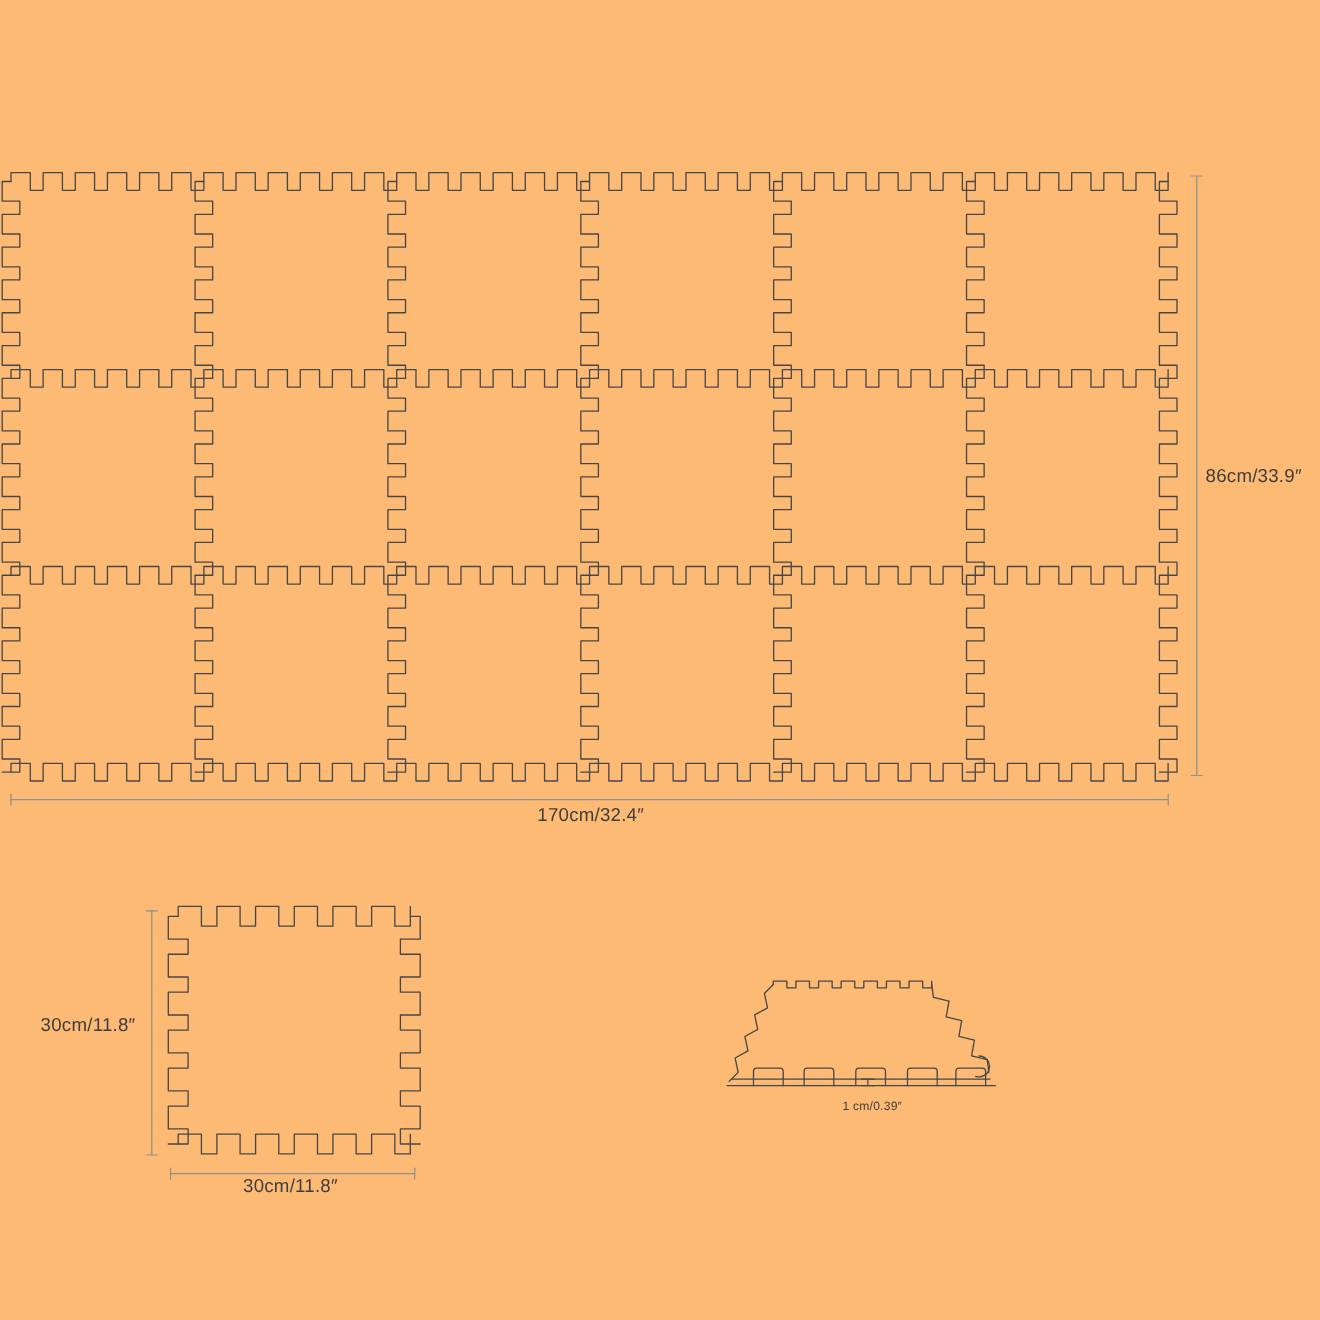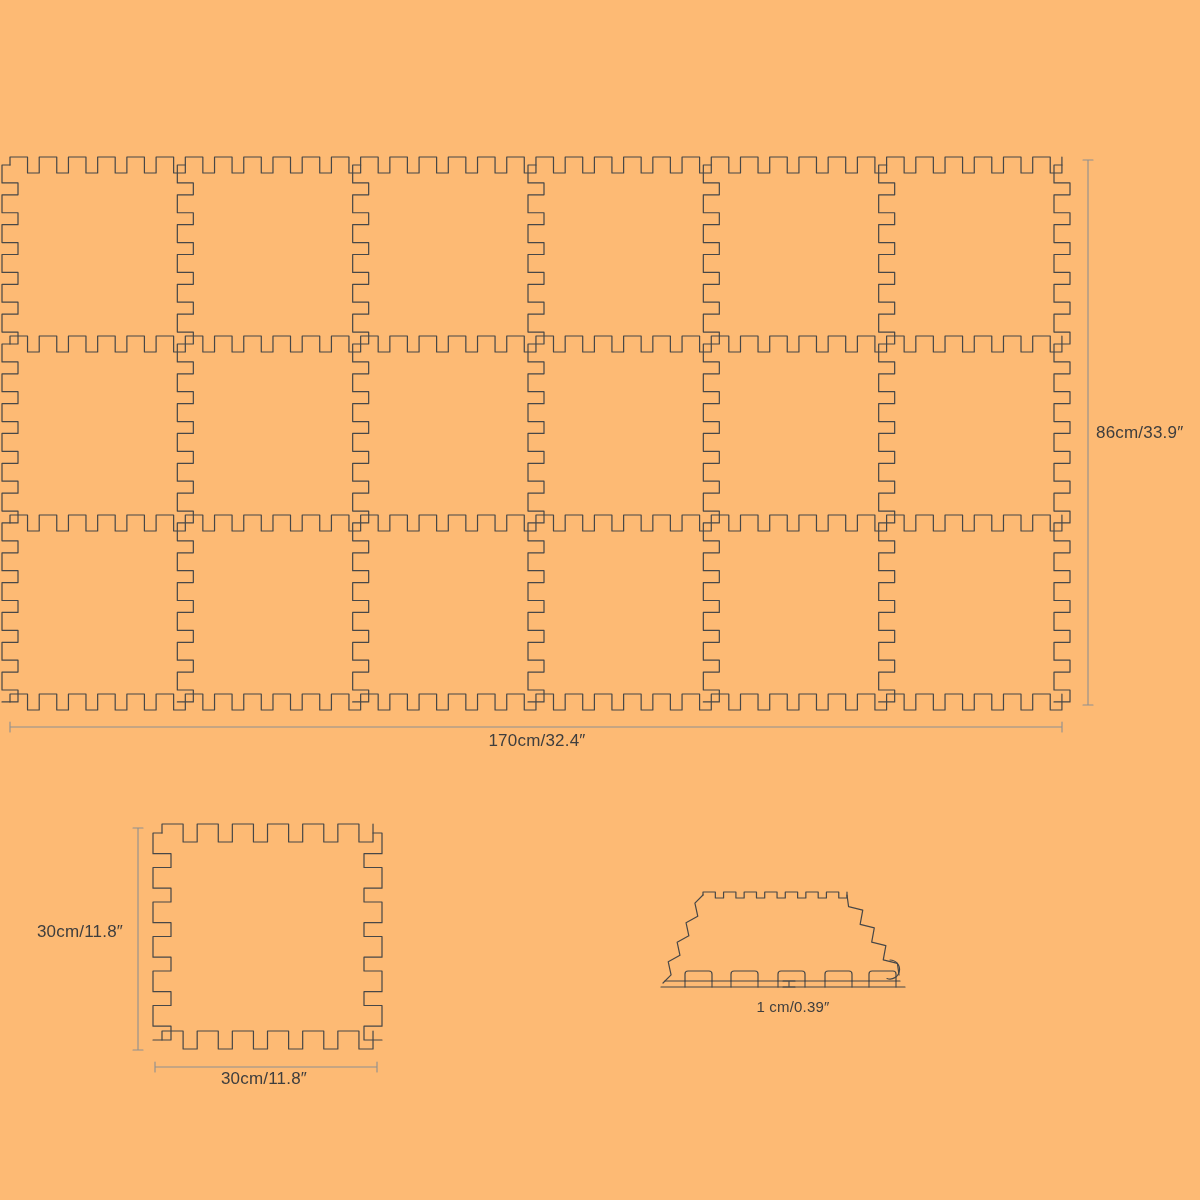--- a/index.html
+++ b/index.html
@@ -25,21 +25,21 @@
   .dim-label {
     position: absolute;
     color: #3e3e3e;
     font-size: 17px;
     letter-spacing: 0.2px;
     white-space: nowrap;
     user-select: none;
   }
   .center-anchor { transform: translate(-50%, -50%); }
   .left-anchor   { transform: translate(0, -50%); }
-  .small-label   { font-size: 15px; }
+  .small-label   { font-size: 11px; }
 </style>
 </head>
 <body>
 
 <div id="stage">
 
   <svg id="mat-svg" width="1200" height="1200" viewBox="0 0 1200 1200">
       <path d="M 10 165 v -8 h 17.53 v 16 h 11.69 v -16 h 17.53 v 16 h 11.69 v -16 h 17.53 v 16 h 11.69 v -16 h 17.53 v 16 h 11.69 v -16 h 17.53 v 16 h 11.69 v -16 h 17.53 v 16 h 11.69 v -16 h 17.53 v 16 h 11.69 v -16 h 17.53 v 16 h 11.69 v -16 h 17.53 v 16 h 11.69 v -16 h 17.53 v 16 h 11.69 v -16 h 17.53 v 16 h 11.69 v -16 h 17.53 v 16 h 11.69 v -16 h 17.53 v 16 h 11.69 v -16 h 17.53 v 16 h 11.69 v -16 h 17.53 v 16 h 11.69 v -16 h 17.53 v 16 h 11.69 v -16 h 17.53 v 16 h 11.69 v -16 h 17.53 v 16 h 11.69 v -16 h 17.53 v 16 h 11.69 v -16 h 17.53 v 16 h 11.69 v -16 h 17.53 v 16 h 11.69 v -16 h 17.53 v 16 h 11.69 v -16 h 17.53 v 16 h 11.69 v -16 h 17.53 v 16 h 11.69 v -16 h 17.53 v 16 h 11.69 v -16 h 17.53 v 16 h 11.69 v -16 h 17.53 v 16 h 11.69 v -16 h 17.53 v 16 h 11.69 v -16 h 17.53 v 16 h 11.69 v -16 h 17.53 v 16 h 11.69 v -16 h 17.53 v 16 h 11.69 v -16 h 17.53 v 16 h 11.69 v -16 h 17.53 v 16 h 11.69 v -16 h 17.53 v 16 h 11.69 v -16 h 17.53 v 16 h 11.69 v -16 h 17.53 v 16 h 11.69 v -16 v 8" fill="none" stroke="#474747" stroke-width="1.2" stroke-linejoin="round" stroke-linecap="round"></path>
       <path d="M 10 344 v -8 h 17.53 v 16 h 11.69 v -16 h 17.53 v 16 h 11.69 v -16 h 17.53 v 16 h 11.69 v -16 h 17.53 v 16 h 11.69 v -16 h 17.53 v 16 h 11.69 v -16 h 17.53 v 16 h 11.69 v -16 h 17.53 v 16 h 11.69 v -16 h 17.53 v 16 h 11.69 v -16 h 17.53 v 16 h 11.69 v -16 h 17.53 v 16 h 11.69 v -16 h 17.53 v 16 h 11.69 v -16 h 17.53 v 16 h 11.69 v -16 h 17.53 v 16 h 11.69 v -16 h 17.53 v 16 h 11.69 v -16 h 17.53 v 16 h 11.69 v -16 h 17.53 v 16 h 11.69 v -16 h 17.53 v 16 h 11.69 v -16 h 17.53 v 16 h 11.69 v -16 h 17.53 v 16 h 11.69 v -16 h 17.53 v 16 h 11.69 v -16 h 17.53 v 16 h 11.69 v -16 h 17.53 v 16 h 11.69 v -16 h 17.53 v 16 h 11.69 v -16 h 17.53 v 16 h 11.69 v -16 h 17.53 v 16 h 11.69 v -16 h 17.53 v 16 h 11.69 v -16 h 17.53 v 16 h 11.69 v -16 h 17.53 v 16 h 11.69 v -16 h 17.53 v 16 h 11.69 v -16 h 17.53 v 16 h 11.69 v -16 h 17.53 v 16 h 11.69 v -16 h 17.53 v 16 h 11.69 v -16 h 17.53 v 16 h 11.69 v -16 h 17.53 v 16 h 11.69 v -16 h 17.53 v 16 h 11.69 v -16 h 17.53 v 16 h 11.69 v -16 v 8" fill="none" stroke="#474747" stroke-width="1.2" stroke-linejoin="round" stroke-linecap="round"></path>
       <path d="M 10 523 v -8 h 17.53 v 16 h 11.69 v -16 h 17.53 v 16 h 11.69 v -16 h 17.53 v 16 h 11.69 v -16 h 17.53 v 16 h 11.69 v -16 h 17.53 v 16 h 11.69 v -16 h 17.53 v 16 h 11.69 v -16 h 17.53 v 16 h 11.69 v -16 h 17.53 v 16 h 11.69 v -16 h 17.53 v 16 h 11.69 v -16 h 17.53 v 16 h 11.69 v -16 h 17.53 v 16 h 11.69 v -16 h 17.53 v 16 h 11.69 v -16 h 17.53 v 16 h 11.69 v -16 h 17.53 v 16 h 11.69 v -16 h 17.53 v 16 h 11.69 v -16 h 17.53 v 16 h 11.69 v -16 h 17.53 v 16 h 11.69 v -16 h 17.53 v 16 h 11.69 v -16 h 17.53 v 16 h 11.69 v -16 h 17.53 v 16 h 11.69 v -16 h 17.53 v 16 h 11.69 v -16 h 17.53 v 16 h 11.69 v -16 h 17.53 v 16 h 11.69 v -16 h 17.53 v 16 h 11.69 v -16 h 17.53 v 16 h 11.69 v -16 h 17.53 v 16 h 11.69 v -16 h 17.53 v 16 h 11.69 v -16 h 17.53 v 16 h 11.69 v -16 h 17.53 v 16 h 11.69 v -16 h 17.53 v 16 h 11.69 v -16 h 17.53 v 16 h 11.69 v -16 h 17.53 v 16 h 11.69 v -16 h 17.53 v 16 h 11.69 v -16 h 17.53 v 16 h 11.69 v -16 h 17.53 v 16 h 11.69 v -16 h 17.53 v 16 h 11.69 v -16 v 8" fill="none" stroke="#474747" stroke-width="1.2" stroke-linejoin="round" stroke-linecap="round"></path>

